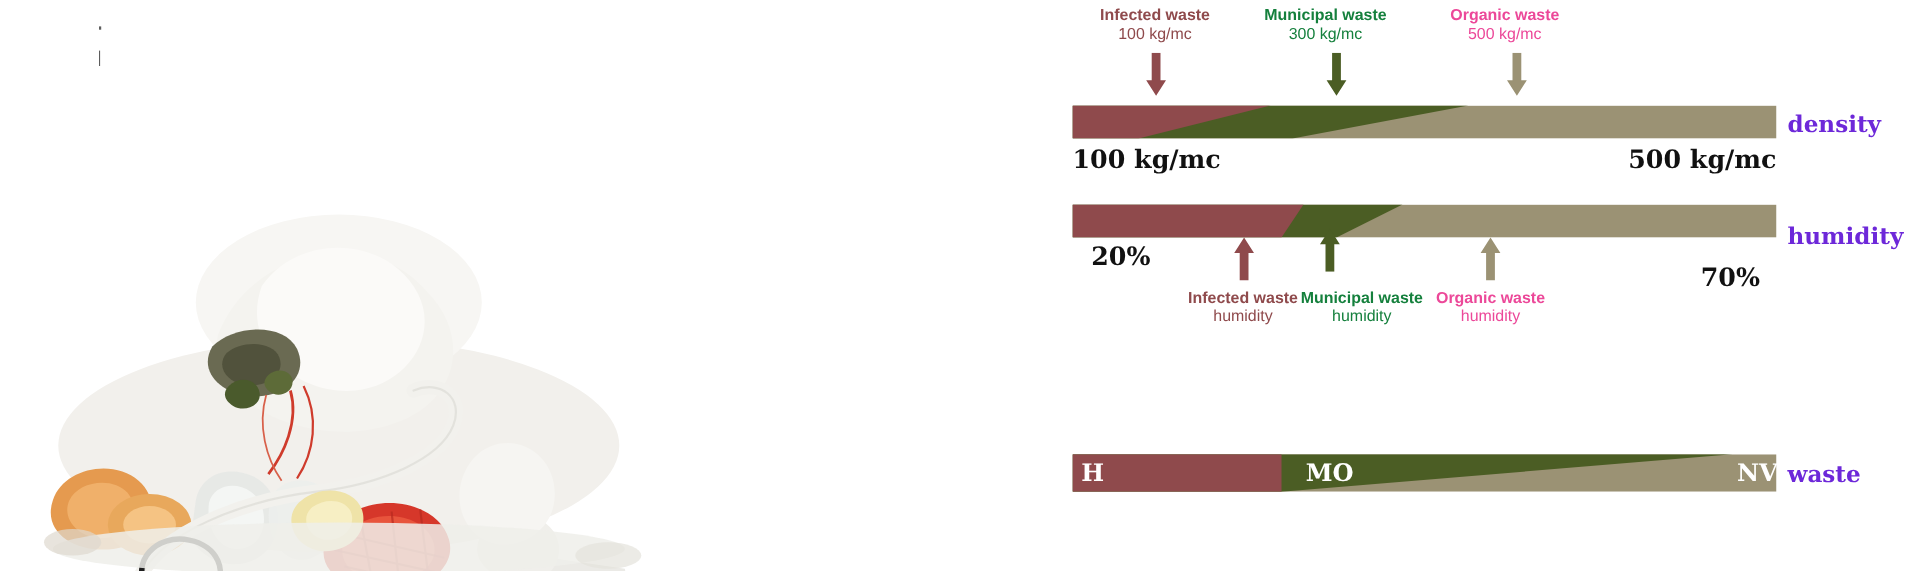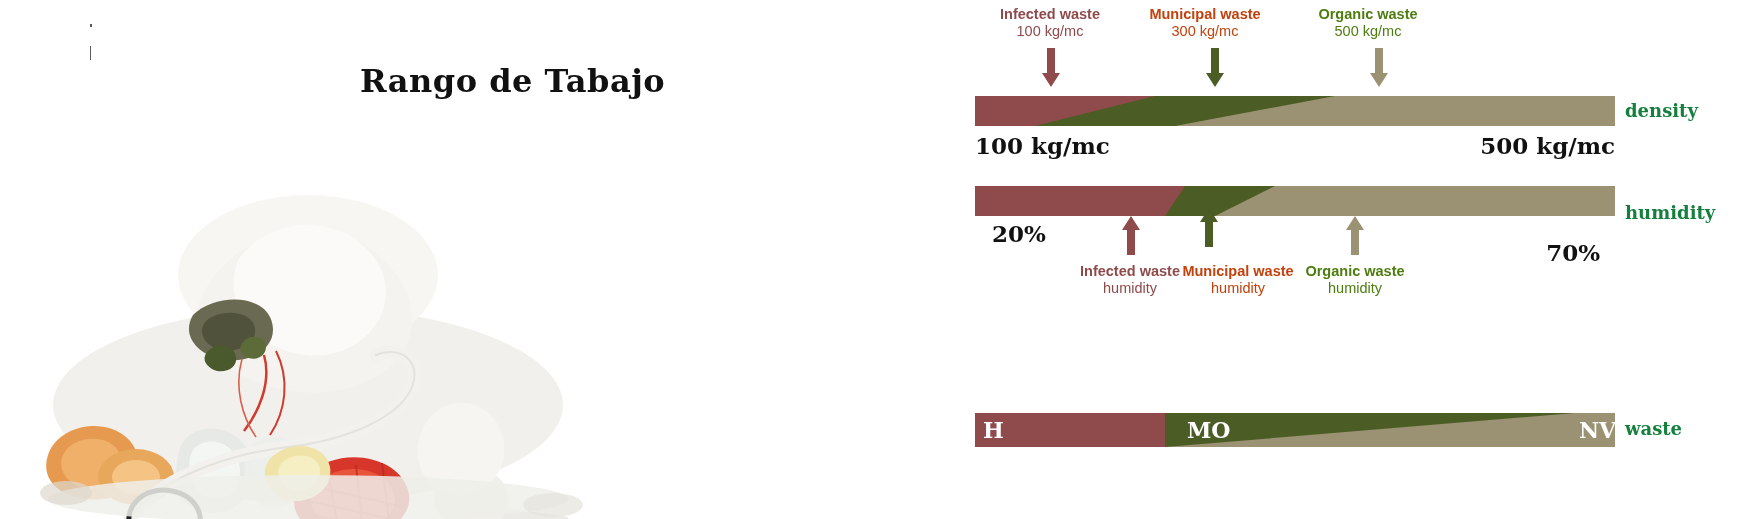--- a/index.html
+++ b/index.html
@@ -61,22 +61,22 @@
     position: absolute;
     height: 30px;
     left: 15px;
     width: 640px;
   }
 
   .row-label {
     position: absolute;
     font-family: "DejaVu Serif", "Liberation Serif", serif;
     font-weight: 700;
-    font-size: 18px;
-    color: #15803d;
+    font-size: 21px;
+    color: #6d28d9;
     white-space: nowrap;
   }
 
   .endcap {
     position: absolute;
     font-family: "DejaVu Serif", "Liberation Serif", serif;
     font-weight: 700;
     font-size: 23px;
     color: #111111;
     white-space: nowrap;
@@ -85,22 +85,22 @@
   .callout {
     position: absolute;
     font-size: 14.5px;
     line-height: 17px;
     white-space: nowrap;
   }
   .callout .cl-title { font-weight: 700; }
   .callout .cl-sub { font-weight: 400; }
 
   .c-red   { color: #8f4a4c; }
-  .c-green { color: #c2410c; }
-  .c-olive { color: #4d7c0f; }
+  .c-green { color: #15803d; }
+  .c-olive { color: #ec4899; }
 
   .arrow {
     position: absolute;
     width: 22px; height: 40px;
   }
   .arrow svg { display: block; }
 
   .models-label {
     position: absolute;
     top: 4px;
@@ -113,21 +113,20 @@
 </style>
 </head>
 <body>
 
 <div id="left-panel">
 
   <div class="tick-mark" id="tick-dot-1"></div>
   <div class="tick-mark" id="tick-line-1"></div>
   <div class="tick-mark" id="tick-dot-2"></div>
 
-  <div id="title">Rango de Tabajo</div>
 
   <div id="waste-photo">
     <svg width="620" height="364" viewBox="0 0 620 364" xmlns="http://www.w3.org/2000/svg">
       <rect x="0" y="0" width="620" height="364" fill="#ffffff"></rect>
 
       <ellipse cx="300" cy="250" rx="255" ry="98" fill="#f2f0ec"></ellipse>
       <ellipse cx="300" cy="120" rx="130" ry="80" fill="#f7f6f3"></ellipse>
       <path d="M190 150 C220 70 330 50 380 110 C420 150 410 210 350 230 C280 255 180 215 190 150 Z" fill="#f4f3ef"></path>
       <path d="M230 105 C265 55 345 60 372 112 C392 152 360 196 315 200 C262 205 210 160 230 105 Z" fill="#fbfaf8"></path>
 

